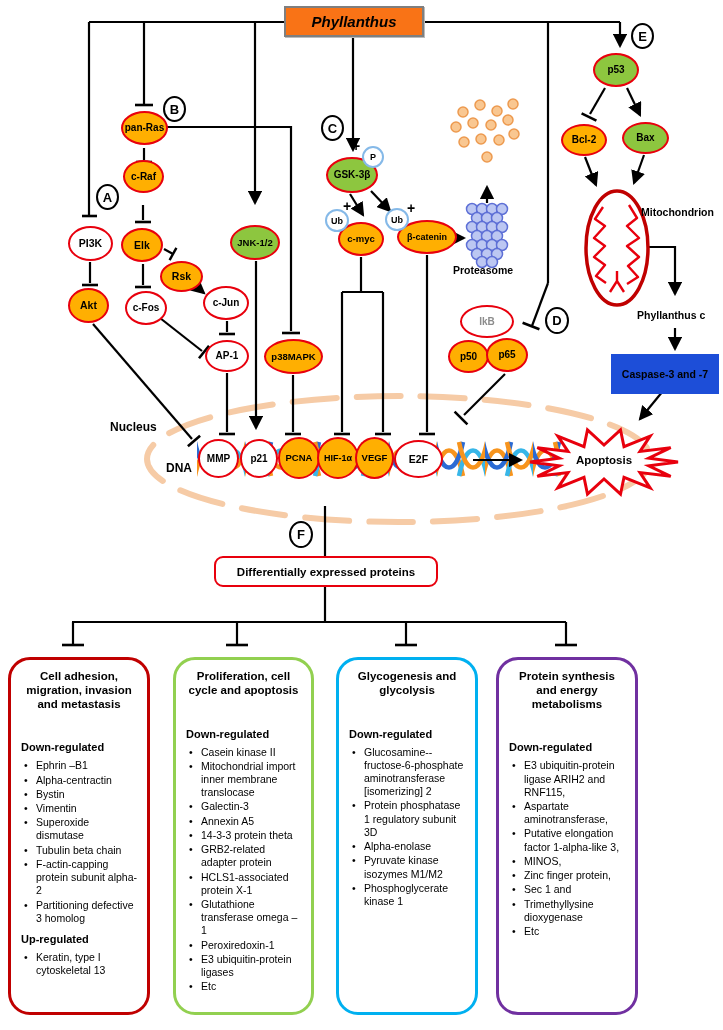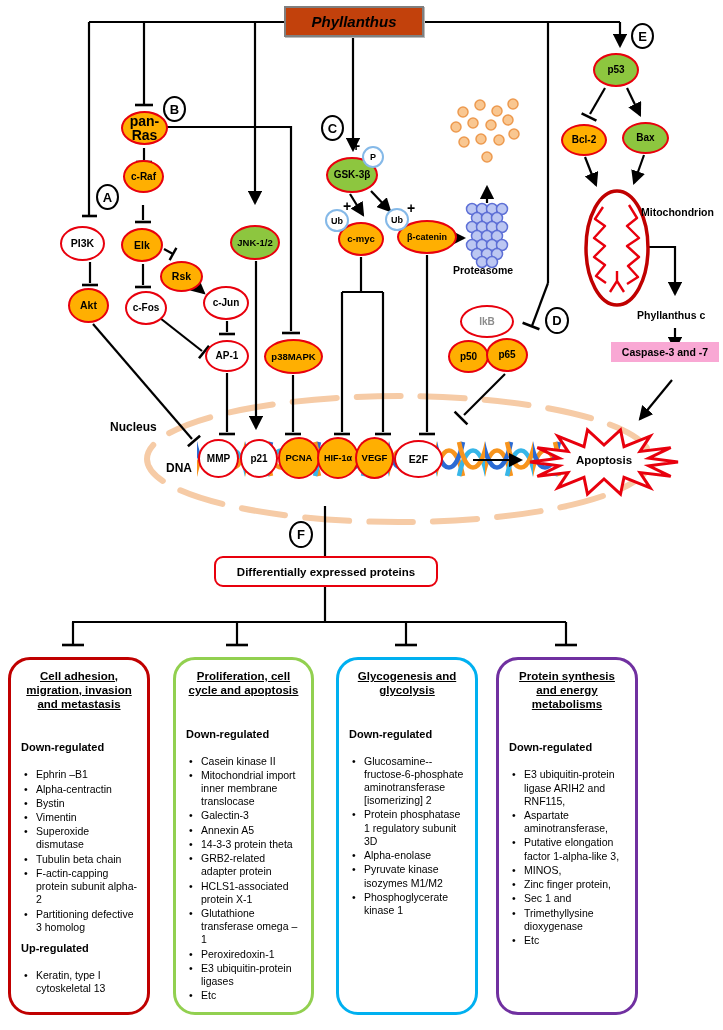--- a/index.html
+++ b/index.html
@@ -13,35 +13,35 @@
   .green{background:#8DC63F;}
   .graytext{color:#8C8C8C;}
   .tag{position:absolute;border:2.5px solid #000;border-radius:50%;background:#fff;
        display:flex;align-items:center;justify-content:center;font-weight:bold;
        font-size:13px;box-sizing:border-box;}
   .smallcirc{position:absolute;border:2px solid #85B9E8;border-radius:50%;background:#fff;
        display:flex;align-items:center;justify-content:center;font-weight:bold;
        font-size:9px;box-sizing:border-box;}
   .plus{position:absolute;font-weight:bold;font-size:14px;line-height:1;}
   .txt{position:absolute;font-weight:bold;white-space:nowrap;}
-  .titlebox{position:absolute;left:284px;top:6px;width:140px;height:31px;background:#c2410c;
+  .titlebox{position:absolute;left:284px;top:6px;width:140px;height:31px;background:#f97316;
        border:2px solid #7F7F7F;box-shadow:1px 1px 0 #bbb;display:flex;align-items:center;
        justify-content:center;font-weight:bold;font-style:italic;font-size:15px;box-sizing:border-box;}
   .depbox{position:absolute;left:214px;top:556px;width:224px;height:31px;background:#fff;
        border:2.5px solid #E8000D;border-radius:9px;display:flex;align-items:center;
        justify-content:center;font-weight:bold;font-size:11.5px;box-sizing:border-box;}
-  .caspase{position:absolute;left:611px;top:342px;width:108px;height:20px;background:#f9a8d4;
+  .caspase{position:absolute;left:611px;top:354px;width:108px;height:40px;background:#1d4ed8;
        display:flex;align-items:center;justify-content:center;font-weight:bold;font-size:10.5px;}
   .catbox{position:absolute;top:657px;height:358px;border-radius:22px;background:#fff;
        border:3px solid #000;box-sizing:border-box;padding:8px 8px 0 8px;}
-  .cat-title{font-weight:bold;font-size:11.5px;text-align:center;line-height:1.2;padding:2px 4px 0 4px;text-decoration:underline;}
+  .cat-title{font-weight:bold;font-size:11.5px;text-align:center;line-height:1.2;padding:2px 4px 0 4px;}
   .cat-gap{height:30px;}
   .cat-sub{font-weight:bold;font-size:11px;margin:0 0 2px 2px;}
   .cat-sub:empty{display:none;}
-  .catbox ul{margin:15px 0 8px 0;padding:0;list-style:none;}
+  .catbox ul{margin:6px 0 8px 0;padding:0;list-style:none;}
   .catbox ul:empty{display:none;}
   .catbox li{font-size:10.5px;line-height:1.26;padding-left:17px;position:relative;margin-bottom:1px;}
   .catbox li::before{content:"\2022";position:absolute;left:5px;}
   .apoptxt{position:absolute;left:559px;top:454px;width:90px;text-align:center;
        font-weight:bold;font-size:11.5px;}
 </style>
 </head>
 <body>
 
 <div id="canvas">
@@ -198,23 +198,23 @@
 
   <div class="titlebox">Phyllanthus</div>
 
   <div class="tag" style="left:96px;top:184px;width:23px;height:26px">A</div>
   <div class="tag" style="left:163px;top:96px;width:23px;height:26px">B</div>
   <div class="tag" style="left:321px;top:115px;width:23px;height:26px">C</div>
   <div class="tag" style="left:545px;top:307px;width:24px;height:27px">D</div>
   <div class="tag" style="left:631px;top:23px;width:23px;height:26px">E</div>
   <div class="tag" style="left:289px;top:521px;width:24px;height:27px">F</div>
 
-  <div class="node orange" style="left:121px;top:111px;width:47px;height:34px;font-size:14px">pan-Ras</div>
+  <div class="node orange" style="left:121px;top:111px;width:47px;height:34px;font-size:10px">pan-Ras</div>
   <div class="node orange" style="left:123px;top:160px;width:41px;height:33px">c-Raf</div>
-  <div class="node" style="left:60px;top:226px;width:45px;height:35px;font-size:10.5px">PI3K</div>
+  <div class="node" style="left:68px;top:226px;width:45px;height:35px;font-size:10.5px">PI3K</div>
   <div class="node orange" style="left:121px;top:228px;width:42px;height:34px;font-size:10.5px">Elk</div>
   <div class="node orange" style="left:160px;top:261px;width:43px;height:31px;font-size:10.5px">Rsk</div>
   <div class="node orange" style="left:68px;top:288px;width:41px;height:35px;font-size:10.5px">Akt</div>
   <div class="node" style="left:125px;top:291px;width:42px;height:34px">c-Fos</div>
   <div class="node" style="left:203px;top:286px;width:46px;height:34px">c-Jun</div>
   <div class="node" style="left:205px;top:340px;width:44px;height:32px">AP-1</div>
   <div class="node green" style="left:230px;top:225px;width:50px;height:35px;font-size:9.5px">JNK-1/2</div>
   <div class="node orange" style="left:264px;top:339px;width:59px;height:35px;font-size:9.5px">p38MAPK</div>
   <div class="node green" style="left:326px;top:157px;width:52px;height:36px">GSK-3β</div>
   <div class="node orange" style="left:338px;top:222px;width:46px;height:34px;font-size:9.5px">c-myc</div>

